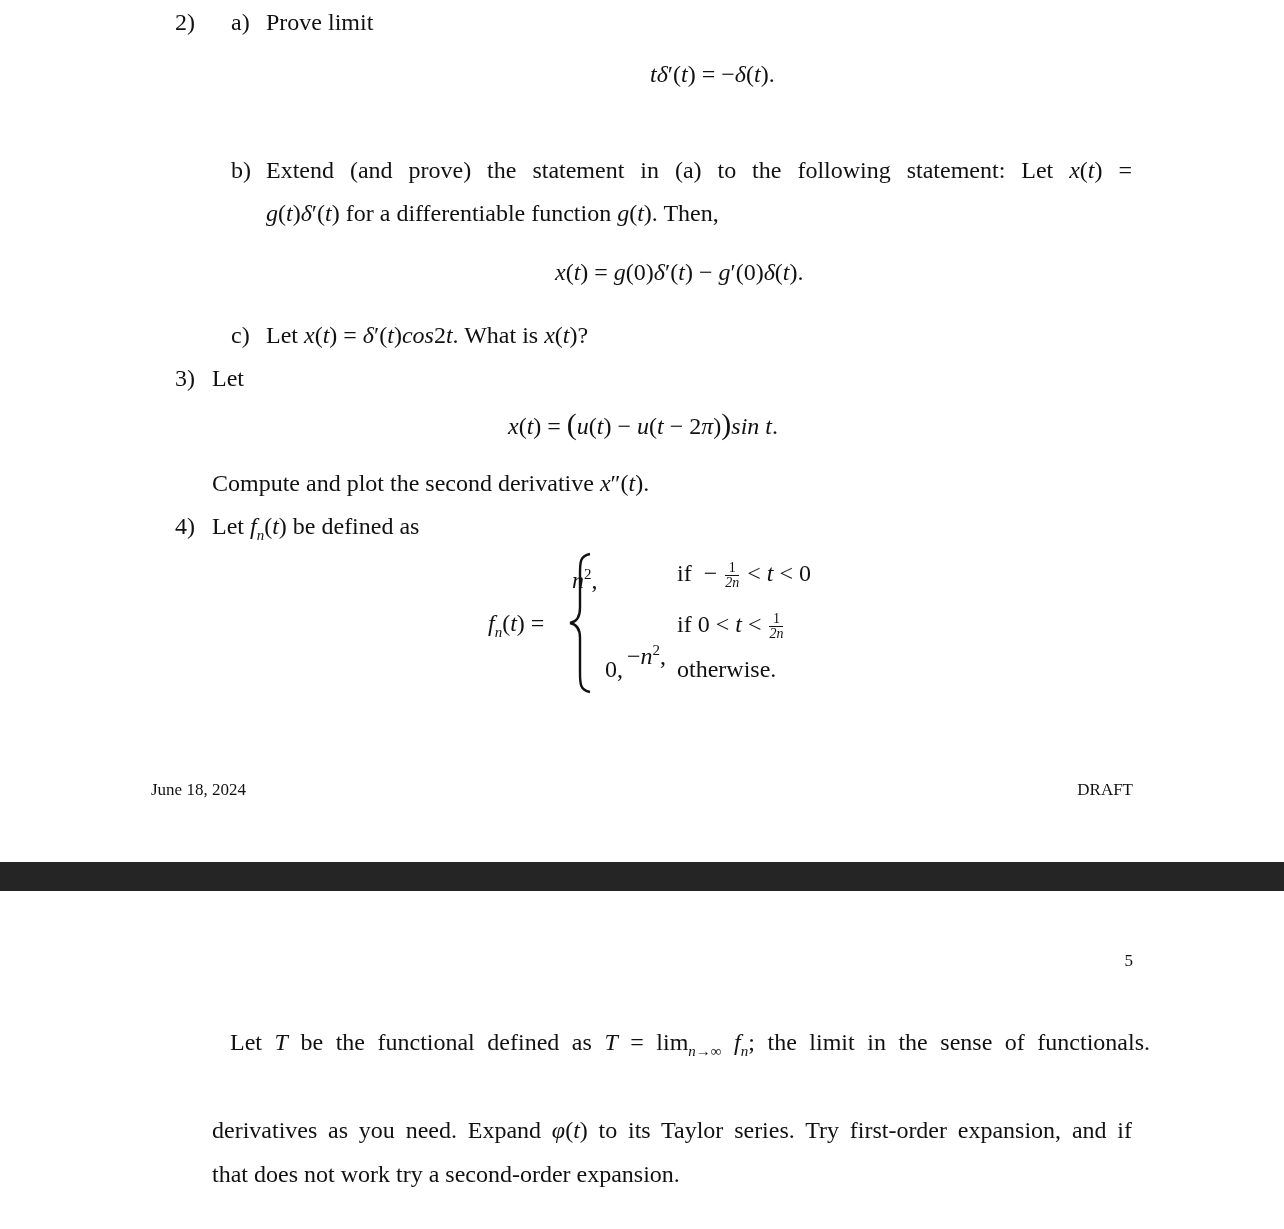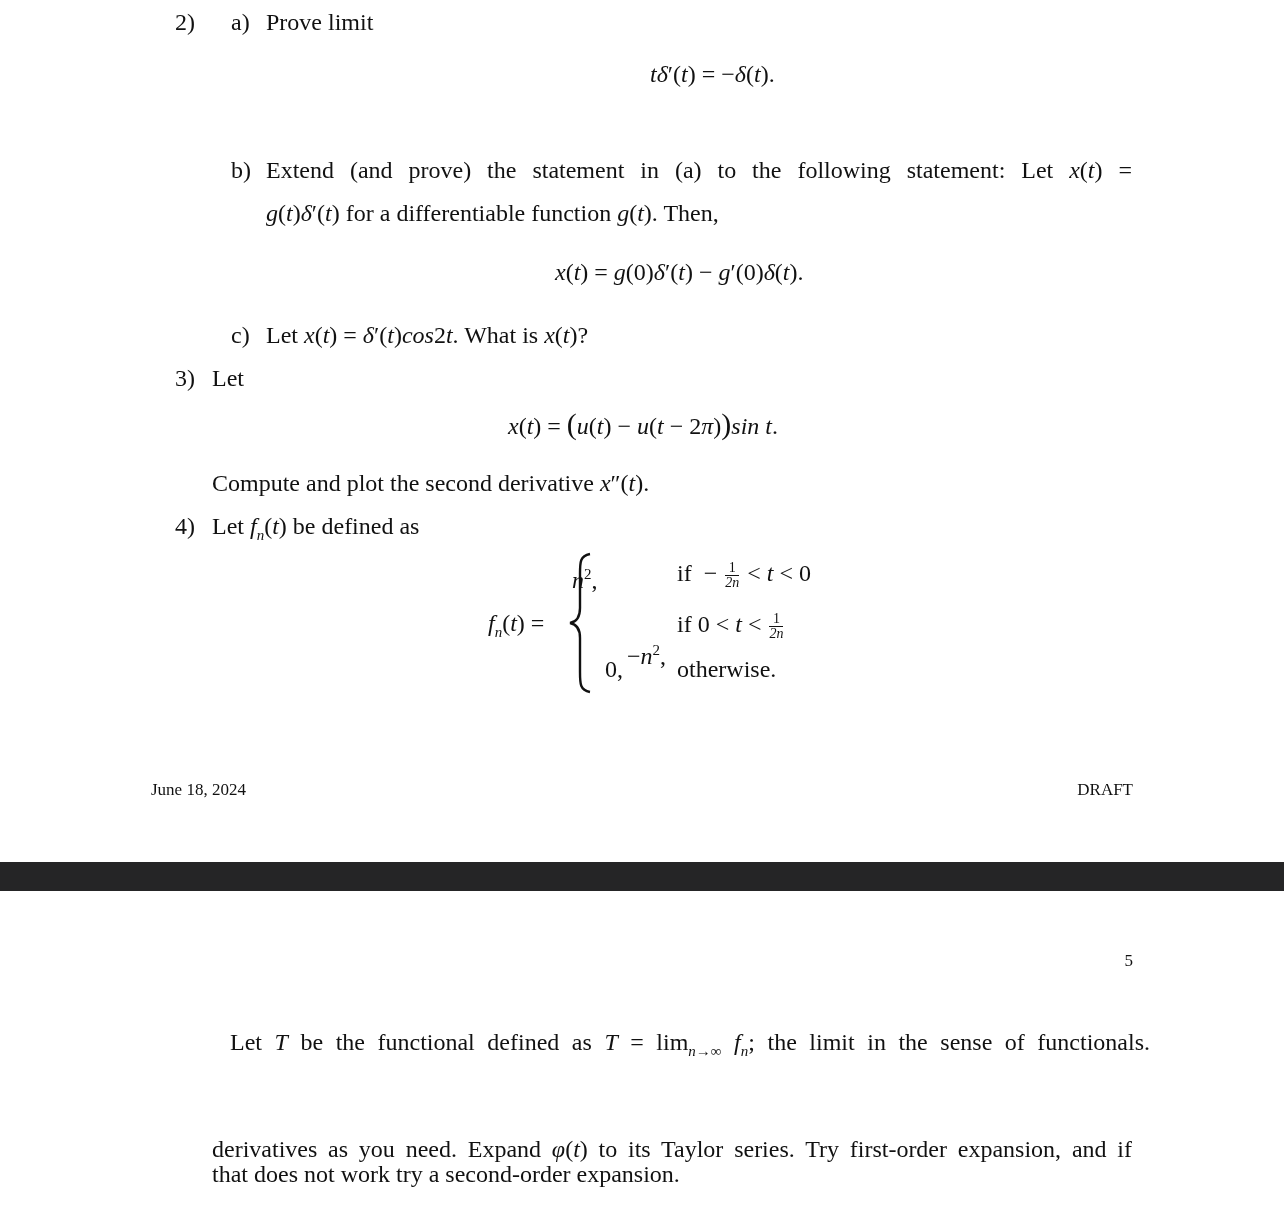--- a/index.html
+++ b/index.html
@@ -96,17 +96,17 @@
 </div>
 
 <div class="gap"></div>
 
 <div class="page page-bot">
   <div class="abs small" style="right:151px; top:60px;">5</div>
 
   <div class="abs t just" style="left:212px; top:137px; width:920px;margin-left:18px;">
     Let <span class="i">T</span> be the functional defined as <span class="i">T</span> = lim<sub><span class="i">n</span>→∞</sub> <span class="i">f</span><sub class="i">n</sub>; the limit in the sense of functionals.
   </div>
-  <div class="abs t just" style="left:212px; top:225px; width:920px;margin-top:19px;">
+  <div class="abs t just" style="left:212px; top:225px; width:920px;">
     derivatives as you need. Expand <span class="i">φ</span>(<span class="i">t</span>) to its Taylor series. Try first-order expansion, and if
   </div>
   <div class="abs t" style="left:212px; top:269px;">that does not work try a second-order expansion.</div>
 </div>
 
 </body></html>

